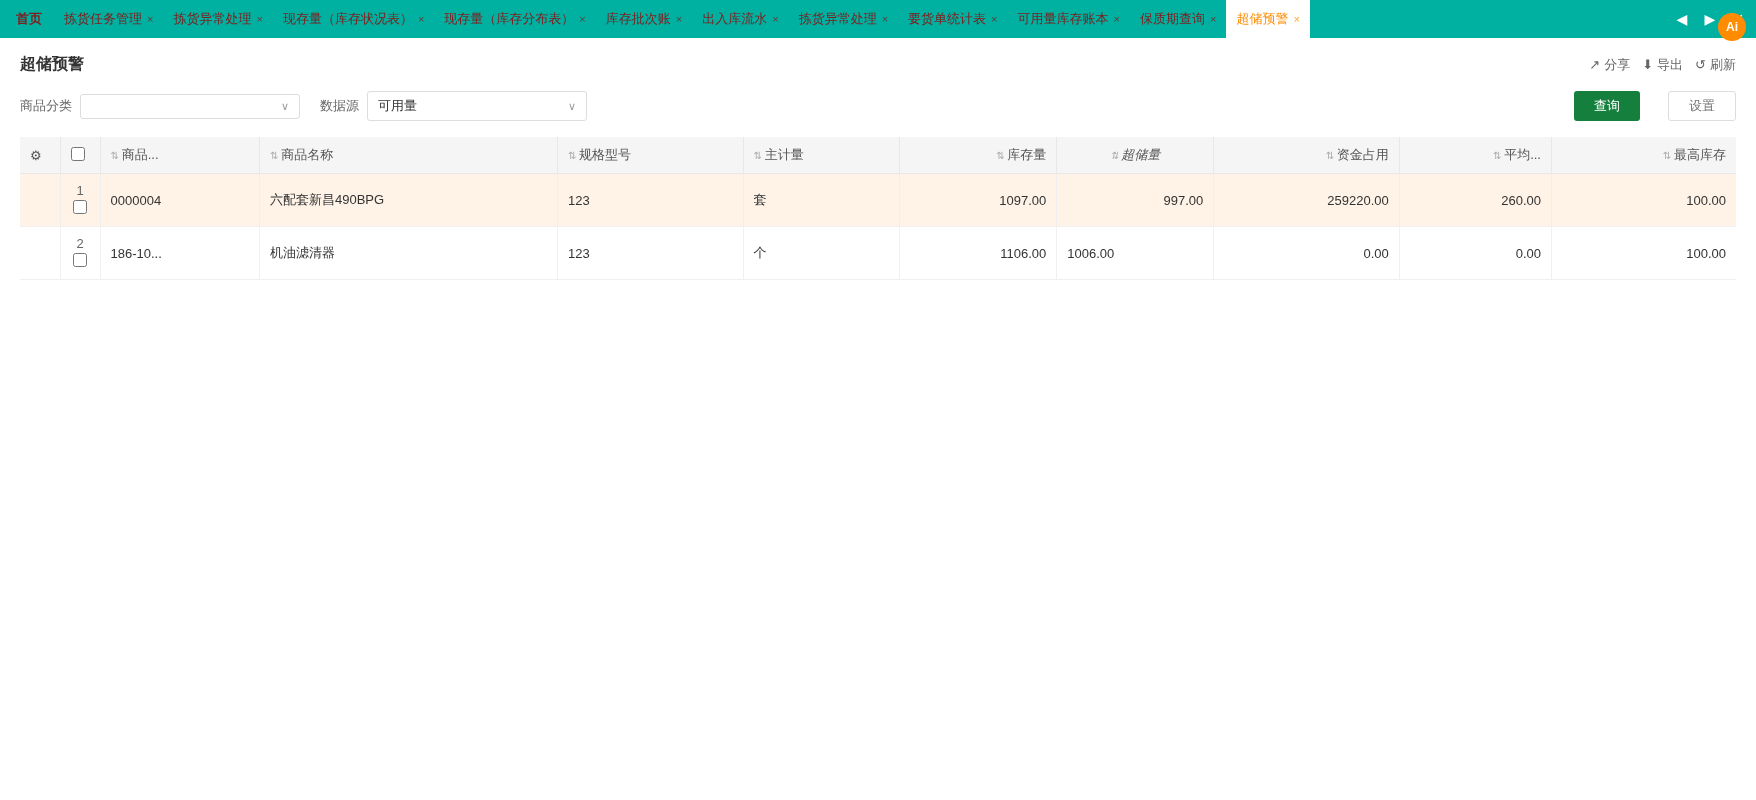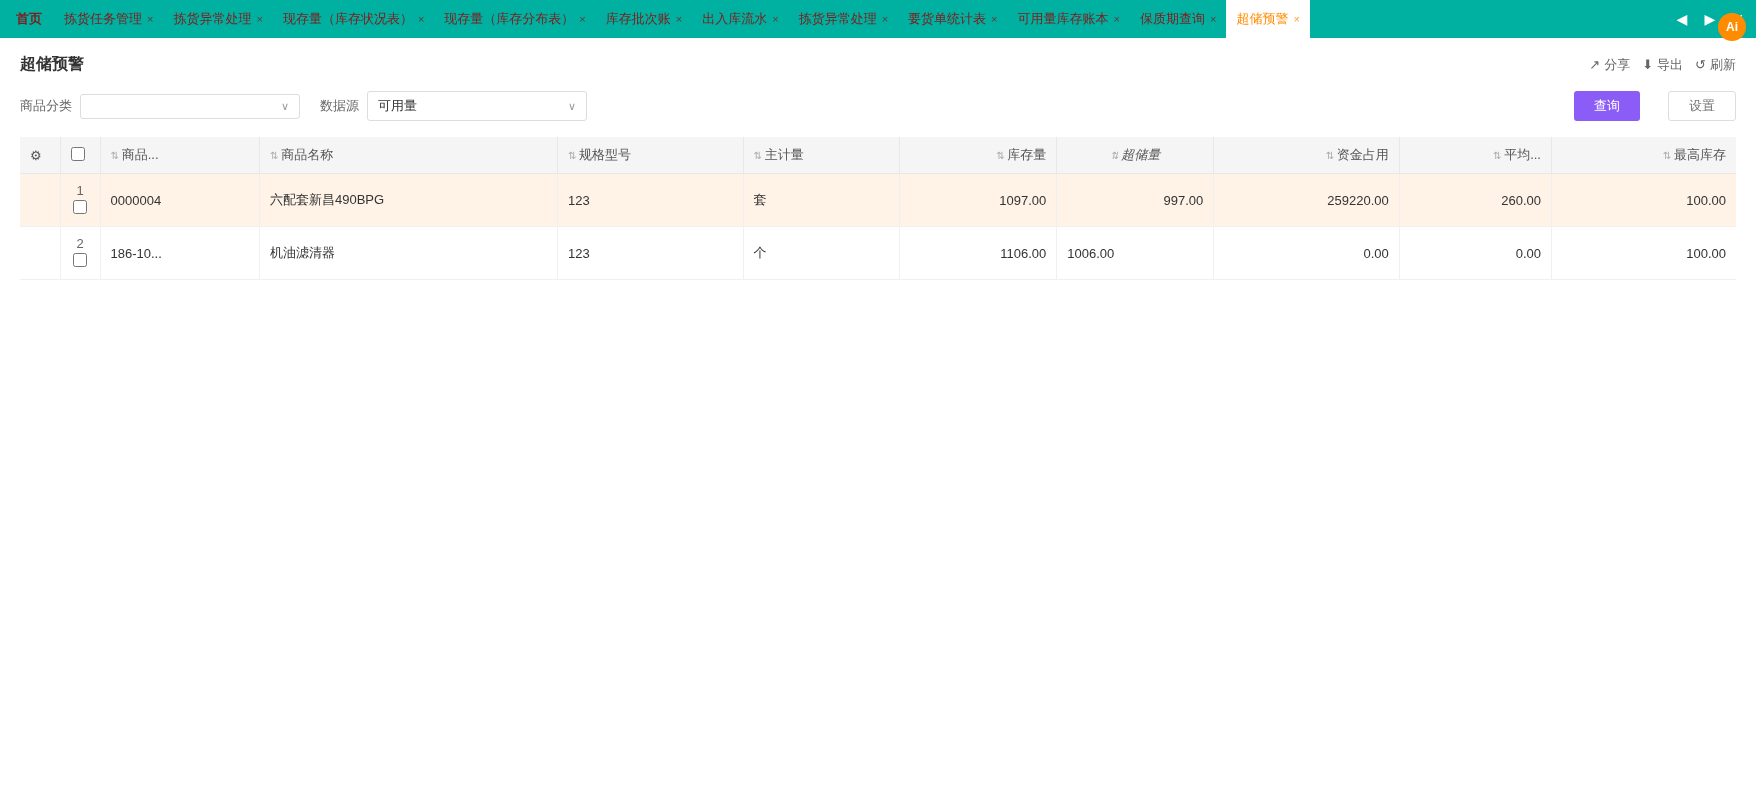--- a/index.html
+++ b/index.html
@@ -111,21 +111,21 @@
       background: #fff;
       cursor: pointer;
       min-width: 220px;
       justify-content: space-between;
       font-size: 13px;
       color: #333;
     }
     .filter-select .chevron { color: #999; font-size: 11px; }
 
     .btn-query {
-      background: #8b5cf6;
+      background: #15803d;
       color: #fff;
       border: none;
       border-radius: 3px;
       padding: 6px 20px;
       cursor: pointer;
       font-size: 13px;
       margin-left: auto;
     }
     .btn-settings {
       background: #fff;

